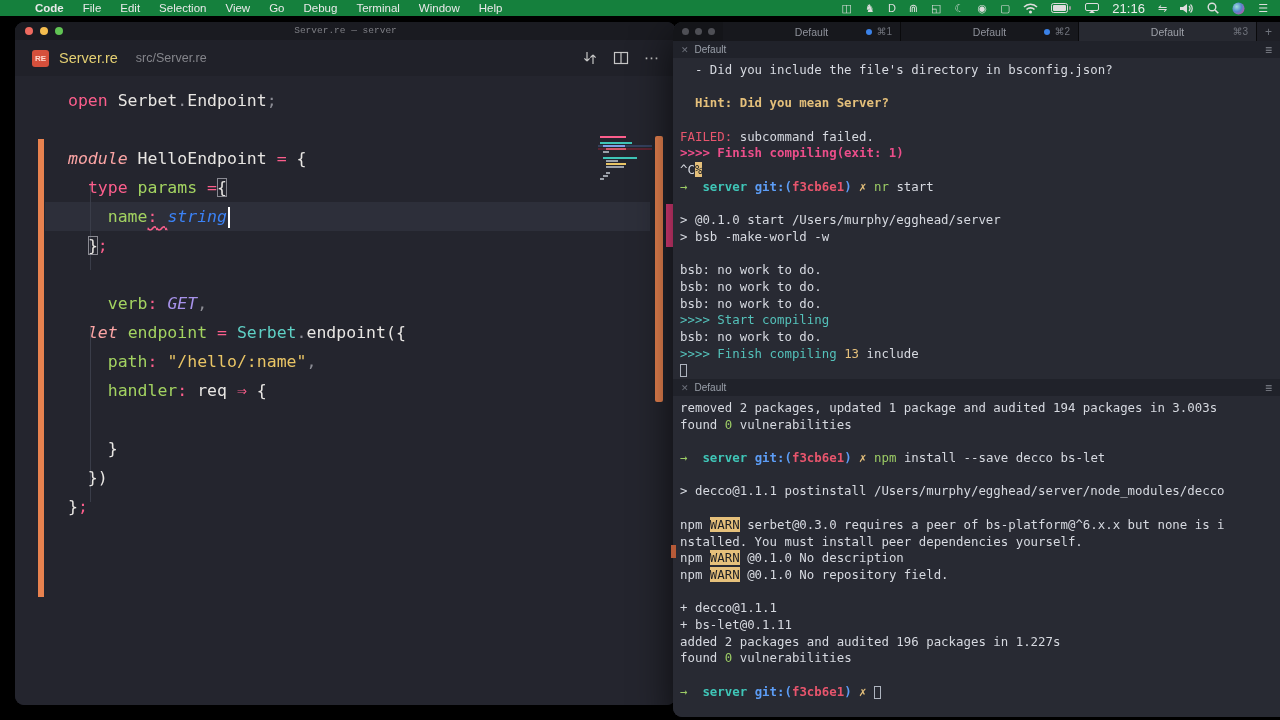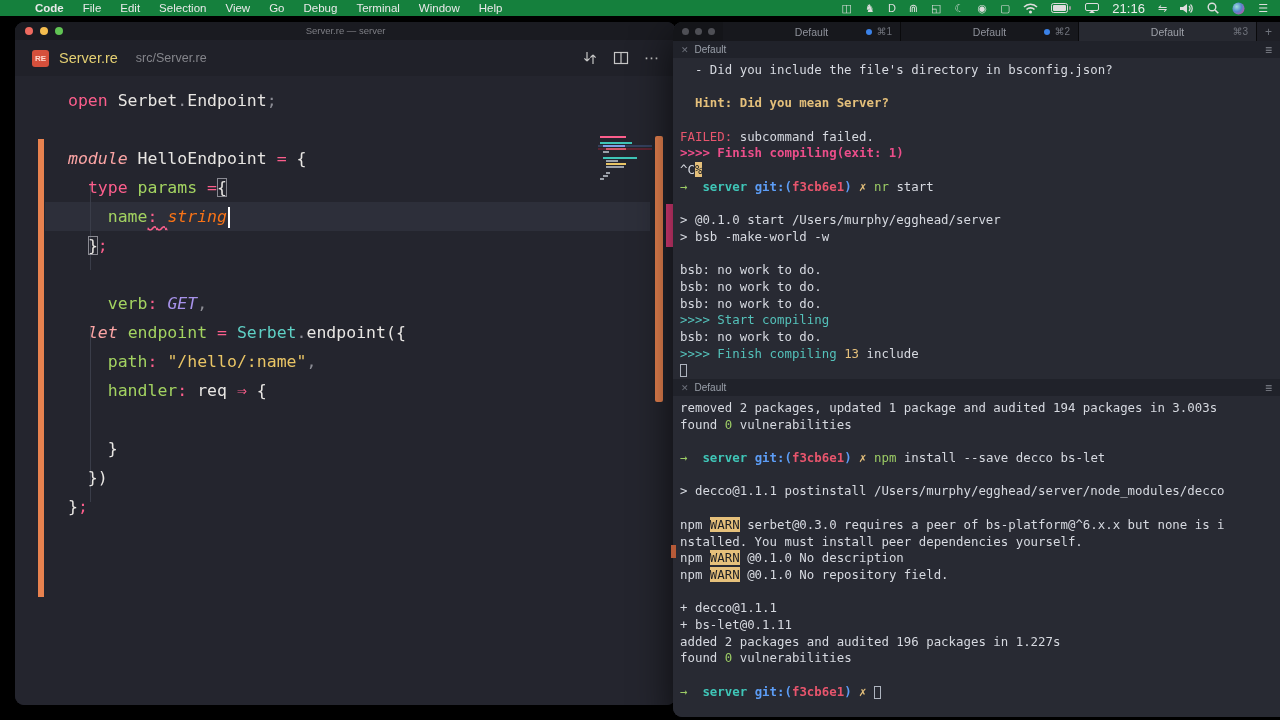--- a/index.html
+++ b/index.html
@@ -18,21 +18,21 @@
   .sicon.clock { font-size:13px; color:#eee; }
 
   
   .vswin { position:absolute; left:15px; top:22px; width:661px; height:683px; background:#24252e;
            border-radius:9px; overflow:hidden; z-index:10; box-shadow:0 14px 40px rgba(0,0,0,.7); }
   .termwin { position:absolute; left:673px; top:22px; width:607px; height:695px; background:#282a33;
              border-radius:9px 0 0 9px; overflow:hidden; z-index:20; box-shadow:0 14px 40px rgba(0,0,0,.7); }
 
   
   .vs-title { position:absolute; left:0; top:0; right:0; height:18px; background:#1a1b21; }
-  .vs-title .wt { position:absolute; left:0; right:0; top:3px; text-align:center; color:#7e7f85; font-size:9.5px; }
+  .vs-title .wt { position:absolute; left:0; right:0; top:3px; text-align:center; color:#7e7f85; font-size:9.5px;font-family:Liberation Mono, monospace; }
   .lights { position:absolute; left:10px; top:5px; display:flex; gap:7px; }
   .lights i { width:8px; height:8px; border-radius:50%; display:block; }
   .vs-tabrow { position:absolute; left:0; top:18px; right:0; height:36px; background:#202129; display:flex; align-items:center; }
   .fic { width:17px; height:17px; border-radius:3px; background:#d5503c; color:#ffd9cf; font-weight:bold; font-size:8px;
          display:flex; align-items:center; justify-content:center; margin-left:17px; }
   .fname { color:#e3cf72; font-size:14.5px; margin-left:10px; }
   .fpath { color:#84858b; font-size:12.5px; margin-left:18px; }
   .vs-actions { margin-left:auto; display:flex; align-items:center; gap:15px; padding-right:16px; }
   .vs-actions .act { display:inline-flex; color:#c6c6c6; cursor:pointer; }
   .ellip { color:#c6c6c6; font-size:15px; letter-spacing:1px; }
@@ -40,21 +40,21 @@
   .code { position:absolute; left:0; top:54px; right:0; bottom:0; background:#24252e;
           font-family:"DejaVu Sans Mono", monospace; font-size:16.5px; padding-top:10px; }
   .cline { position:relative; height:29px; line-height:29px; padding-left:53px; white-space:pre; color:#e8e6e3; }
   .cline span { position:relative; z-index:2; }
   .cline.hl::before { content:""; position:absolute; left:30px; right:26px; top:0; bottom:0; background:#2d2f3a; z-index:0; }
   .e-k { color:#fc5e8c; }
   .e-m { color:#fca5a5; font-style:italic; }
   .e-w { color:#e8e6e3; }
   .e-g { color:#a3d361; }
   .e-y { color:#e9c565; }
-  .e-yi { color:#f97316; font-style:italic; }
+  .e-yi { color:#3b82f6; font-style:italic; }
   .e-pi { color:#a792ea; font-style:italic; }
   .e-p { color:#8c8d95; }
   .e-o { color:#fc5e8c; }
   .e-t { color:#5fd0c5; }
   .e-box { outline:1px solid #8a8a92; outline-offset:-1px; }
   .e-sq { text-decoration:underline; text-decoration-style:wavy; text-decoration-color:#fc5e8c; text-underline-offset:3px; }
   .caret { display:inline-block; width:2px; height:21px; background:#ffffff; vertical-align:middle; margin-left:1px; }
 
   .gutter-bar { position:absolute; left:23px; top:63px; width:6px; height:458px; background:#e8824f; z-index:3; }
   .iguide { position:absolute; width:1px; background:#3a3d49; left:75px; z-index:1; }

